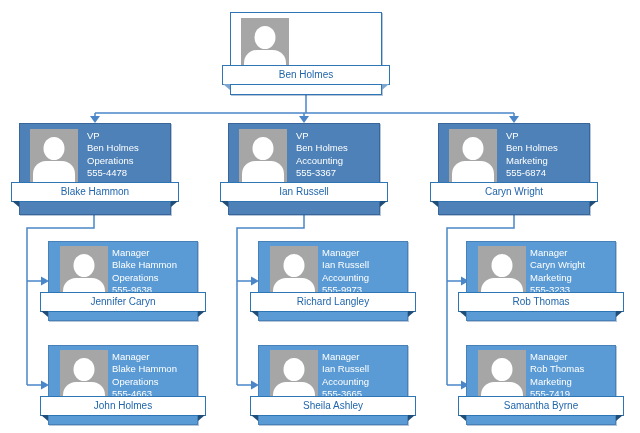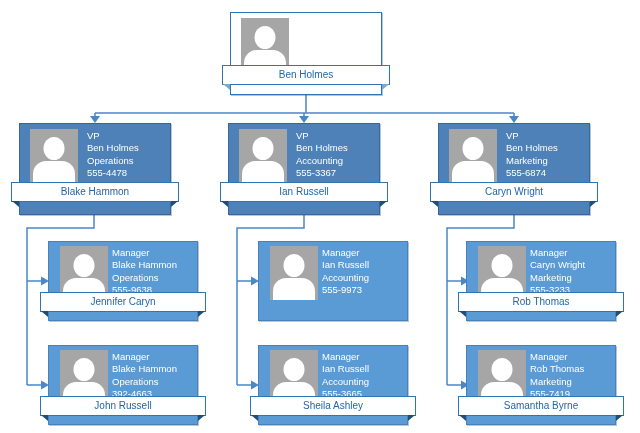--- a/index.html
+++ b/index.html
@@ -178,20 +178,21 @@
   <div class="photo">
     <div class="head"></div>
     <div class="torso"></div>
   </div>
   <div class="lines">
     <div>Manager</div>
     <div>Ian Russell</div>
     <div>Accounting</div>
     <div>555-9973</div>
   </div>
+  <div class="ribbon">Richard Langley</div>
 </div>
 
 <div class="card mgr" id="m3">
   <div class="box"></div>
   <div class="photo">
     <div class="head"></div>
     <div class="torso"></div>
   </div>
   <div class="lines">
     <div>Manager</div>
@@ -205,23 +206,23 @@
 <div class="card mgr" id="m4">
   <div class="box"></div>
   <div class="photo">
     <div class="head"></div>
     <div class="torso"></div>
   </div>
   <div class="lines">
     <div>Manager</div>
     <div>Blake Hammon</div>
     <div>Operations</div>
-    <div>392-4663</div>
-  </div>
-  <div class="ribbon">John Russell</div>
+    <div>555-4663</div>
+  </div>
+  <div class="ribbon">John Holmes</div>
 </div>
 
 <div class="card mgr" id="m5">
   <div class="box"></div>
   <div class="photo">
     <div class="head"></div>
     <div class="torso"></div>
   </div>
   <div class="lines">
     <div>Manager</div>

